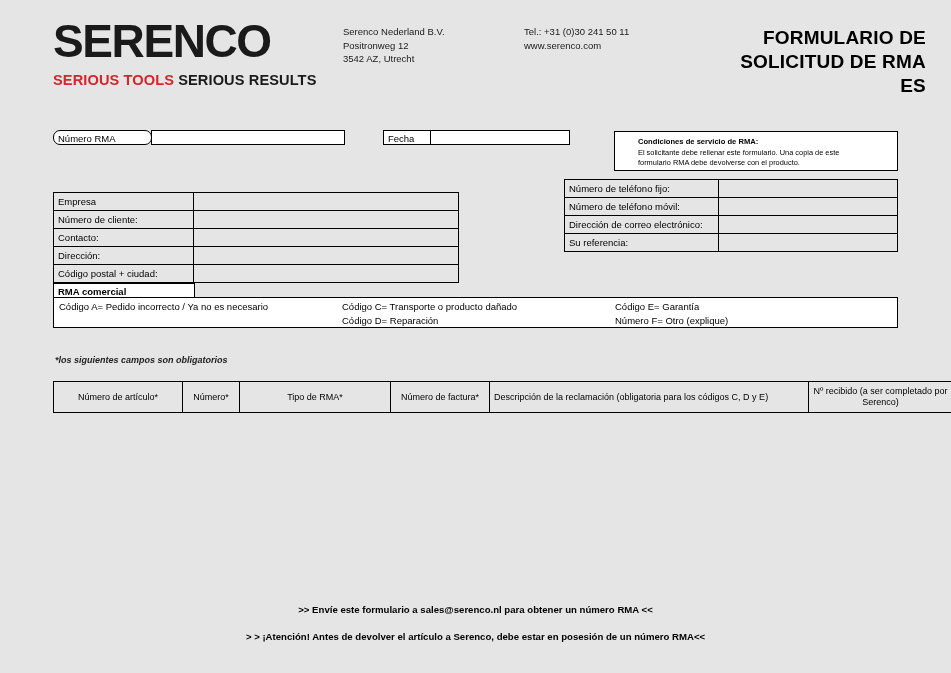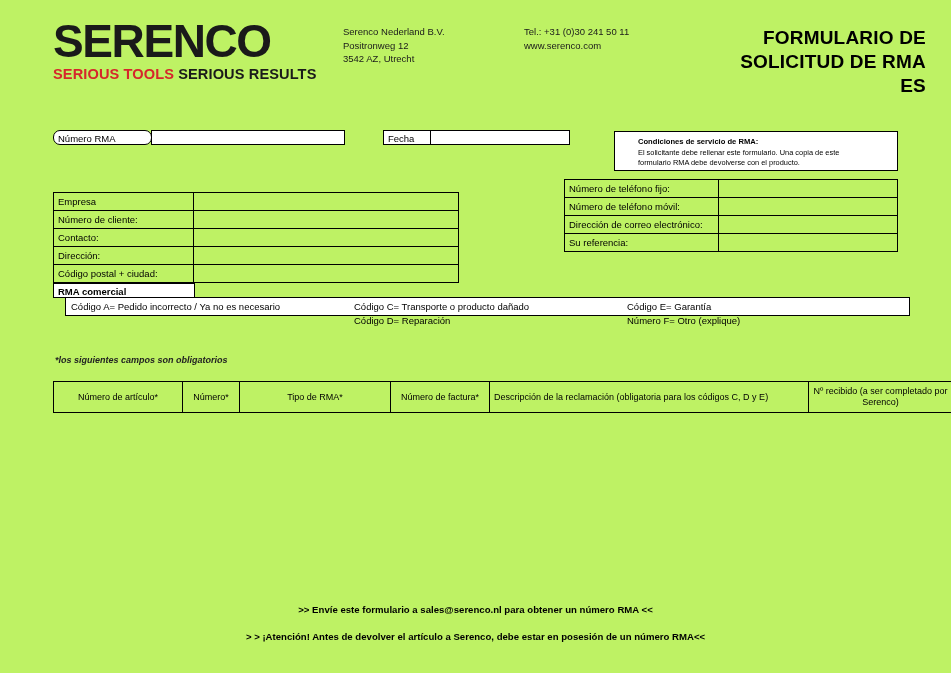--- a/index.html
+++ b/index.html
@@ -12,21 +12,21 @@
     height: 673px;
     font-family: "Liberation Sans", sans-serif;
     color: #000;
     position: relative;
     overflow: hidden;
   }
   .page {
     position: relative;
     width: 951px;
     height: 673px;
-    background: #bef264;
+    background: #e5e5e5;
   }
 
   
   .header {
     position: absolute;
     left: 0; top: 0;
     width: 951px;
     height: 110px;
   }
   .logo-block {
@@ -42,21 +42,21 @@
     letter-spacing: -1.4px;
     line-height: 46px;
     color: #1a1a1a;
   }
   .logo-tag {
     font-family: "Liberation Sans", sans-serif;
     font-weight: bold;
     font-size: 14.6px;
     letter-spacing: 0.1px;
     line-height: 16px;
-    margin-top: 2px;
+    margin-top: 8px;
     white-space: nowrap;
   }
   .tag-red { color: #d6262b; }
   .tag-black { color: #1a1a1a; }
 
   .addr-col {
     position: absolute;
     top: 25px;
     font-size: 9.5px;
     line-height: 13.5px;
@@ -154,21 +154,21 @@
     line-height: 12px;
   }
   #contact-table .col-lbl { width: 145px; }
 
   
   #rma-comercial-tab {
     left: 53px; top: 283px; width: 142px; height: 15px;
   }
   #rma-comercial-tab .lbl { font-weight: bold; }
   #rma-comercial-body {
-    left: 53px; top: 297px; width: 845px; height: 19px; margin-left: 12px;
+    left: 53px; top: 297px; width: 845px; height: 31px;
   }
   .code-row {
     position: absolute;
     font-size: 9.5px;
     line-height: 12px;
     white-space: nowrap;
   }
   .cc1 { left: 5px; }
   .cc2 { left: 288px; }
   .cc3 { left: 561px; }

